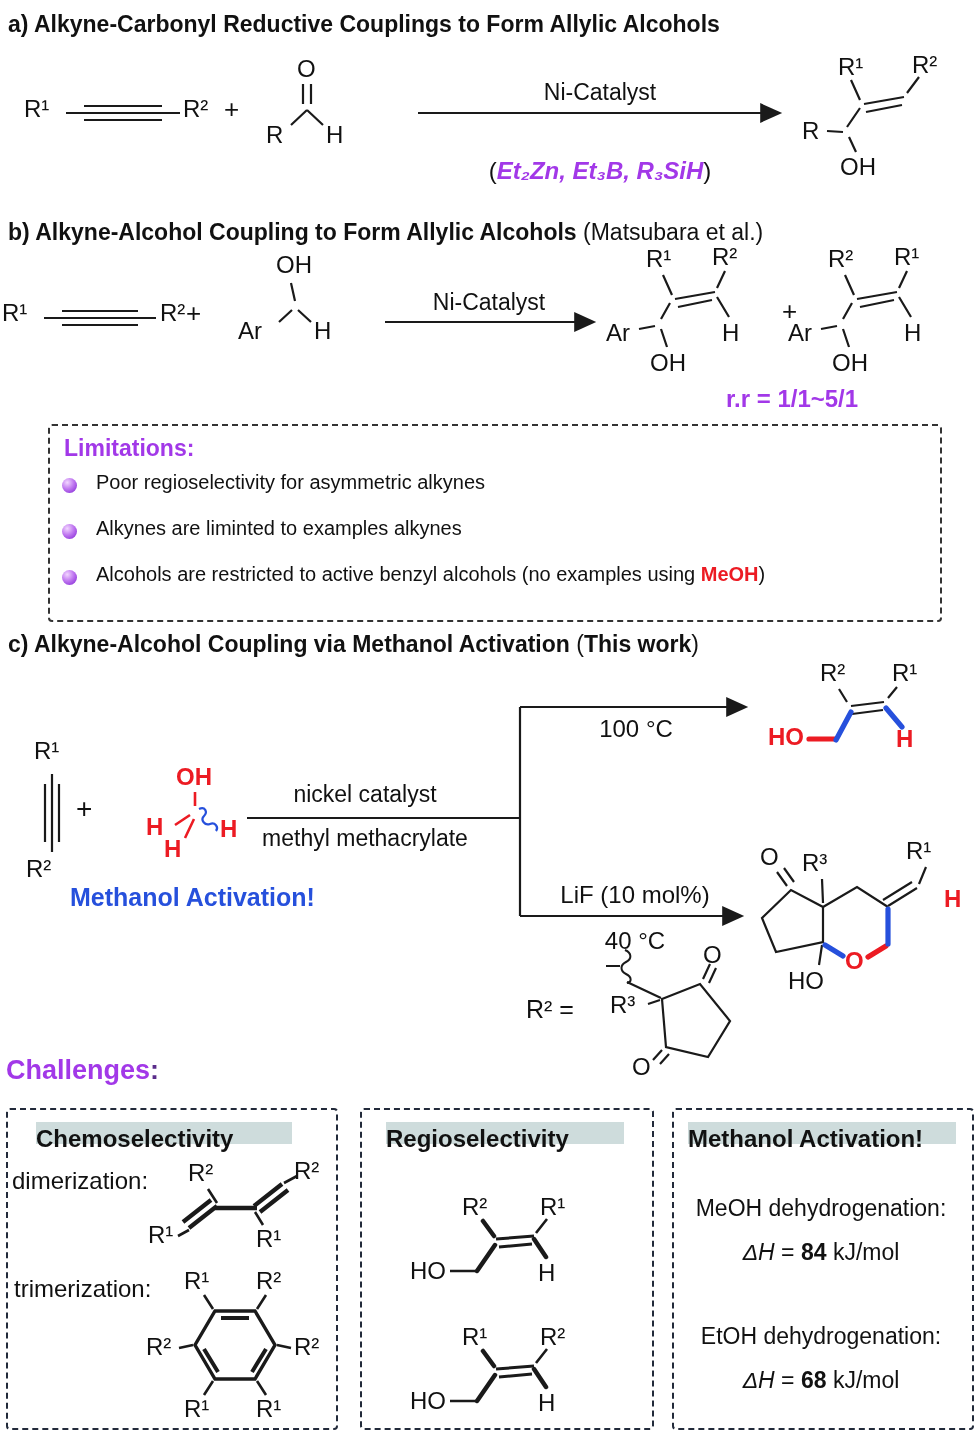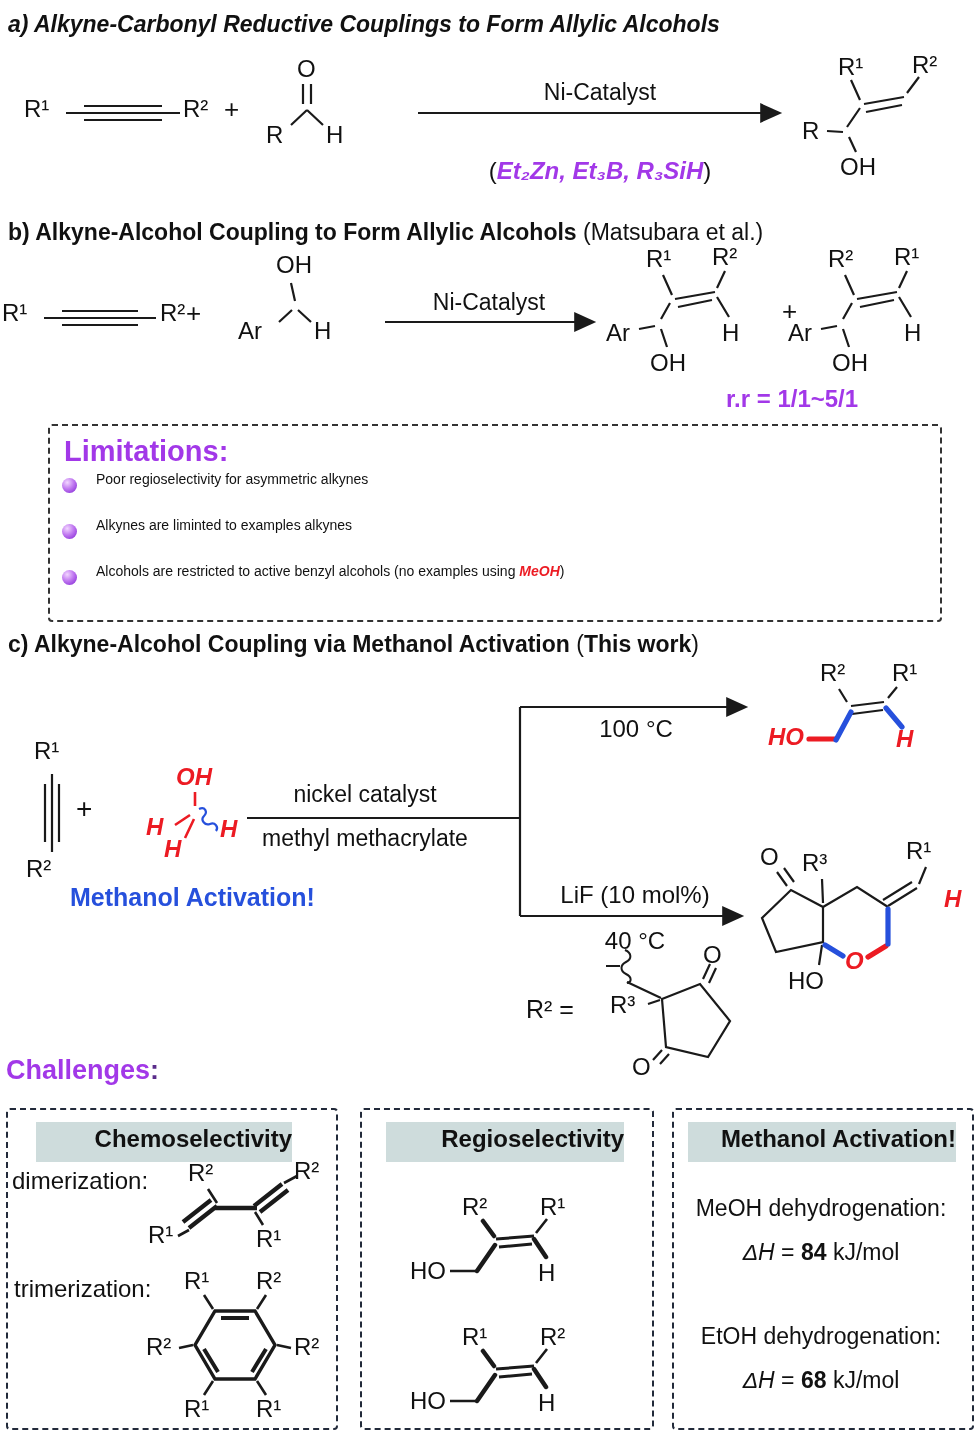--- a/index.html
+++ b/index.html
@@ -7,31 +7,31 @@
   }
   html,body{margin:0;padding:0;background:#fff;}
   .page{position:relative;width:975px;height:1435px;background:#fff;overflow:hidden;
         font-family:"Liberation Sans","DejaVu Sans",sans-serif;color:var(--ink);}
   svg.layer{position:absolute;left:0;top:0;}
   .t{position:absolute;white-space:nowrap;line-height:1.05;}
   .b{font-weight:bold;}
   .i{font-style:italic;}
   .atom{font-size:24px;}
   .big{font-size:26px;}
-  .red{color:var(--red);font-style:italic;}
+  .red{color:var(--red);}
   .blue{color:var(--blue);}
   .purple{color:var(--purple);}
-  .title{font-size:23px;font-weight:bold;font-style:italic;}
+  .title{font-size:23px;font-weight:bold;}
   .cond{font-size:23px;}
   .ctr{text-align:center;}
   .dashbox{position:absolute;border:2px dashed #222a3a;border-radius:4px;background:transparent;}
-  .hdrstrip{position:absolute;background:var(--hdrbg);text-align:right;font-weight:bold;font-size:24px;line-height:34px;height:40px;}
+  .hdrstrip{position:absolute;background:var(--hdrbg);text-align:left;font-weight:bold;font-size:24px;line-height:34px;height:22px;}
   .bullet{position:absolute;width:15px;height:15px;border-radius:50%;
           background:radial-gradient(circle at 35% 30%, #f2d6ff 0%, #c078f0 45%, #7c1ed2 100%);}
-  .lim{font-size:14px;}
+  .lim{font-size:20px;}
   .boxtxt{font-size:23px;}
 </style>
 </head>
 <body>
 
 <div class="page">
 
   <svg class="layer" width="975" height="1435" viewBox="0 0 975 1435">
     <defs>
       <marker id="ah" markerWidth="11" markerHeight="9" refX="9" refY="4.5" orient="auto">
@@ -133,21 +133,21 @@
   <span class="t atom" style="left:650px;top:350px;">OH</span>
   <span class="t big" style="left:782px;top:298px;">+</span>
   <span class="t atom" style="left:828px;top:246px;">R²</span>
   <span class="t atom" style="left:894px;top:244px;">R¹</span>
   <span class="t atom" style="left:904px;top:320px;">H</span>
   <span class="t atom" style="left:788px;top:320px;">Ar</span>
   <span class="t atom" style="left:832px;top:350px;">OH</span>
   <span class="t b purple" style="left:726px;top:386px;font-size:24px;">r.r = 1/1~5/1</span>
 
   <div class="dashbox" style="left:48px;top:424px;width:890px;height:194px;border-color:#333;"></div>
-  <span class="t b purple" style="left:64px;top:436px;font-size:29px;">Limitations:</span>
+  <span class="t b purple" style="left:64px;top:436px;font-size:23px;">Limitations:</span>
   <span class="bullet" style="left:62px;top:478px;"></span>
   <span class="bullet" style="left:62px;top:524px;"></span>
   <span class="bullet" style="left:62px;top:570px;"></span>
   <span class="t lim" style="left:96px;top:472px;">Poor regioselectivity for asymmetric alkynes</span>
   <span class="t lim" style="left:96px;top:518px;">Alkynes are liminted to examples alkynes</span>
   <span class="t lim" style="left:96px;top:564px;"><span>Alcohols are restricted to active benzyl alcohols (no examples using </span><span class="red b">MeOH</span><span>)</span></span>
 
   <div class="t" style="left:8px;top:632px;font-size:23px;">
     <span class="b">c) Alkyne-Alcohol Coupling via Methanol Activation </span><span>(</span><span class="b">This work</span><span>)</span>
   </div>

